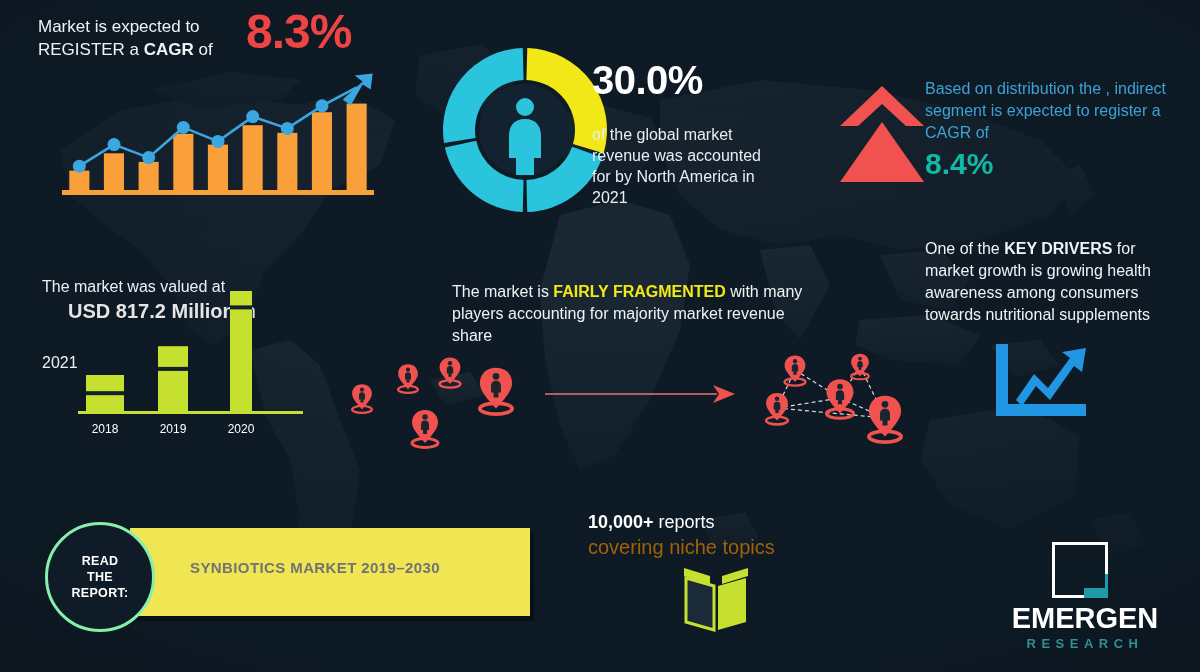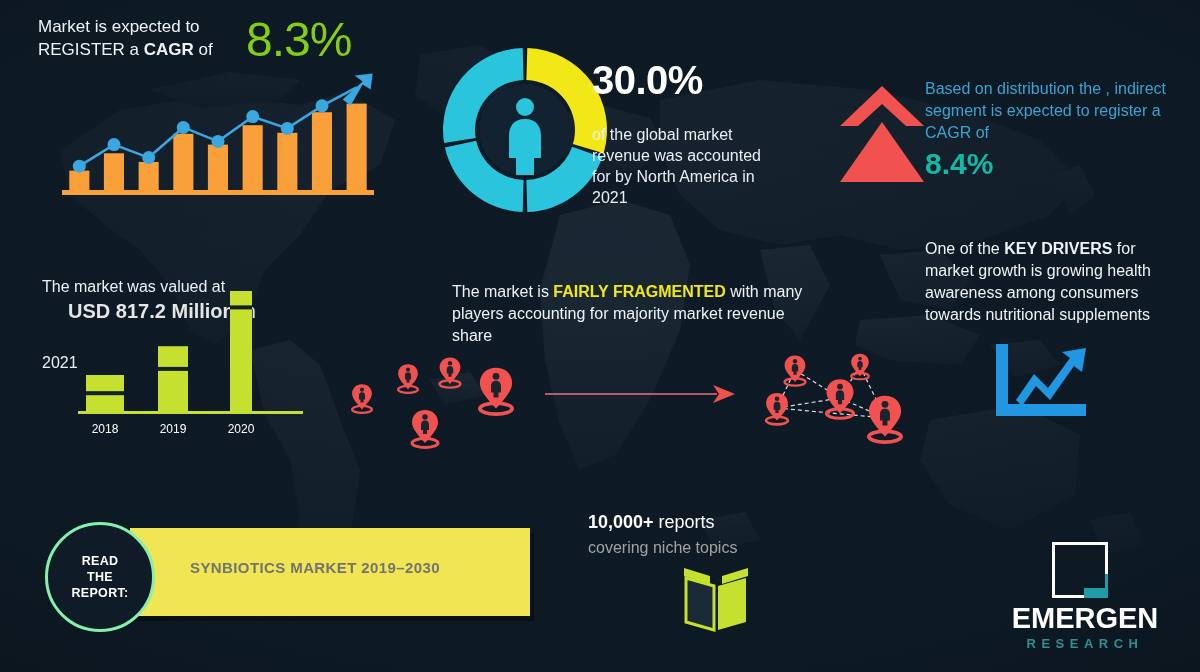--- a/index.html
+++ b/index.html
@@ -15,21 +15,21 @@
 
   .abs{position:absolute;}
   .nosel{-webkit-user-select:none;user-select:none;}
   .b{font-weight:bold;}
 
   
   #cagr-block{left:38px;top:8px;width:350px;}
   #cagr-lead{font-size:17px;line-height:23px;color:#eef3f6;width:200px;
              position:absolute;left:0;top:7px;}
   #cagr-value{position:absolute;left:208px;top:-4px;font-size:48px;
-              font-weight:normal;color:#84cc16;letter-spacing:-1px;margin-top:8px;}
+              font-weight:bold;color:#ef4444;letter-spacing:-1px;}
 
   
   #orangechart{left:62px;top:70px;width:320px;height:135px;}
   #orangechart svg{display:block;}
 
   
   #donut{left:435px;top:40px;width:180px;height:180px;}
   #donut svg{display:block;}
 
   
@@ -80,21 +80,21 @@
   #readcircle{left:45px;top:522px;width:104px;height:104px;border-radius:50%;
               background:#0f1c27;border:3px solid #86efac;
               display:flex;align-items:center;justify-content:center;}
   #readcircle span{font-size:12.5px;font-weight:bold;color:#ffffff;
                    text-align:center;line-height:16px;letter-spacing:.3px;}
 
   
   #reports{left:588px;top:510px;width:240px;text-align:left;}
   #rep-l1{font-size:18px;line-height:25px;color:#ffffff;}
   #rep-l1 .b{font-weight:bold;}
-  #rep-l2{font-size:16px;line-height:25px;color:#a3a3a3;}
+  #rep-l2{font-size:20px;line-height:25px;color:#a16207;}
   #book{left:680px;top:562px;width:72px;height:72px;}
 
   
   #logo{left:990px;top:542px;width:190px;height:110px;}
   #logo-mark{position:absolute;left:62px;top:0;width:56px;height:56px;
              border:3px solid #ffffff;box-sizing:border-box;}
   #logo-mark-accent{position:absolute;right:-3px;bottom:-3px;width:24px;height:10px;
                     background:#1f9aa8;}
   #logo-mark-accent2{position:absolute;right:-3px;bottom:-3px;width:3px;height:24px;
                      background:#1f9aa8;}

